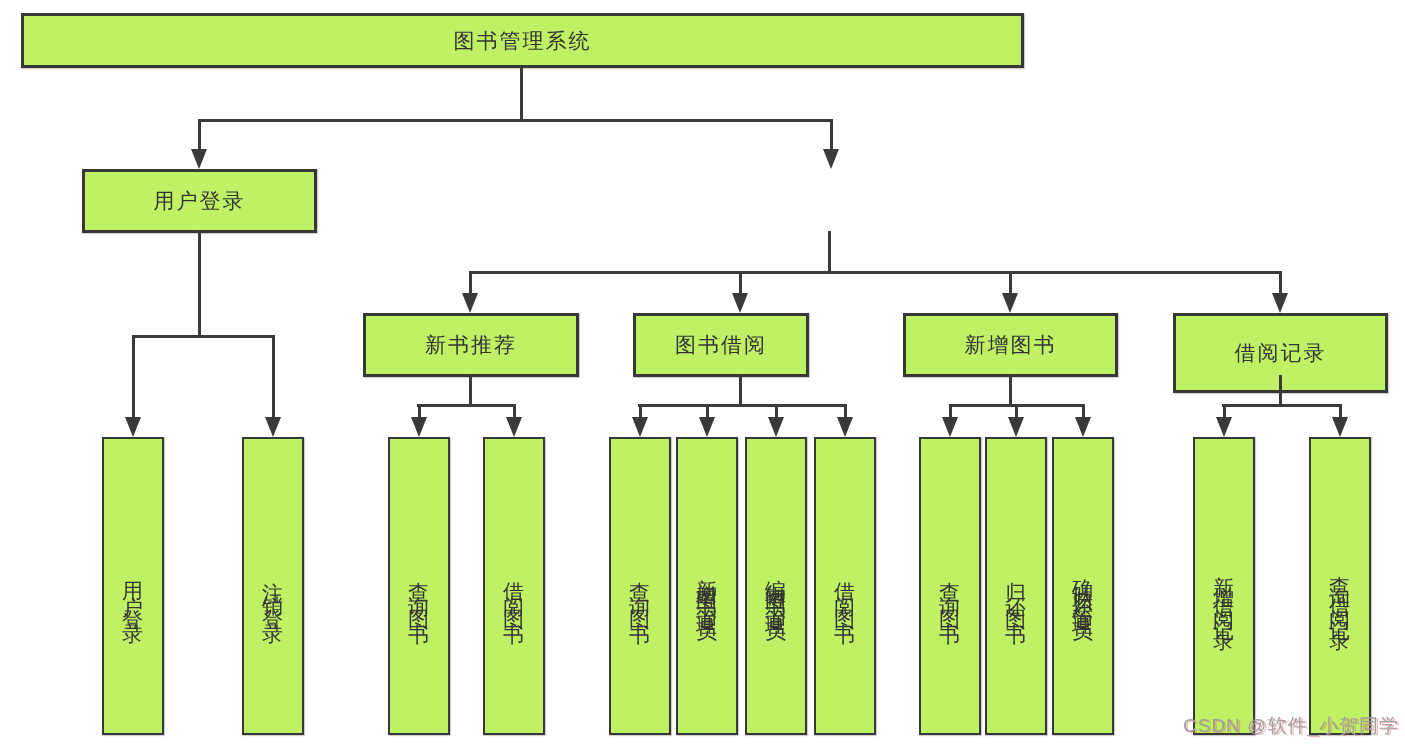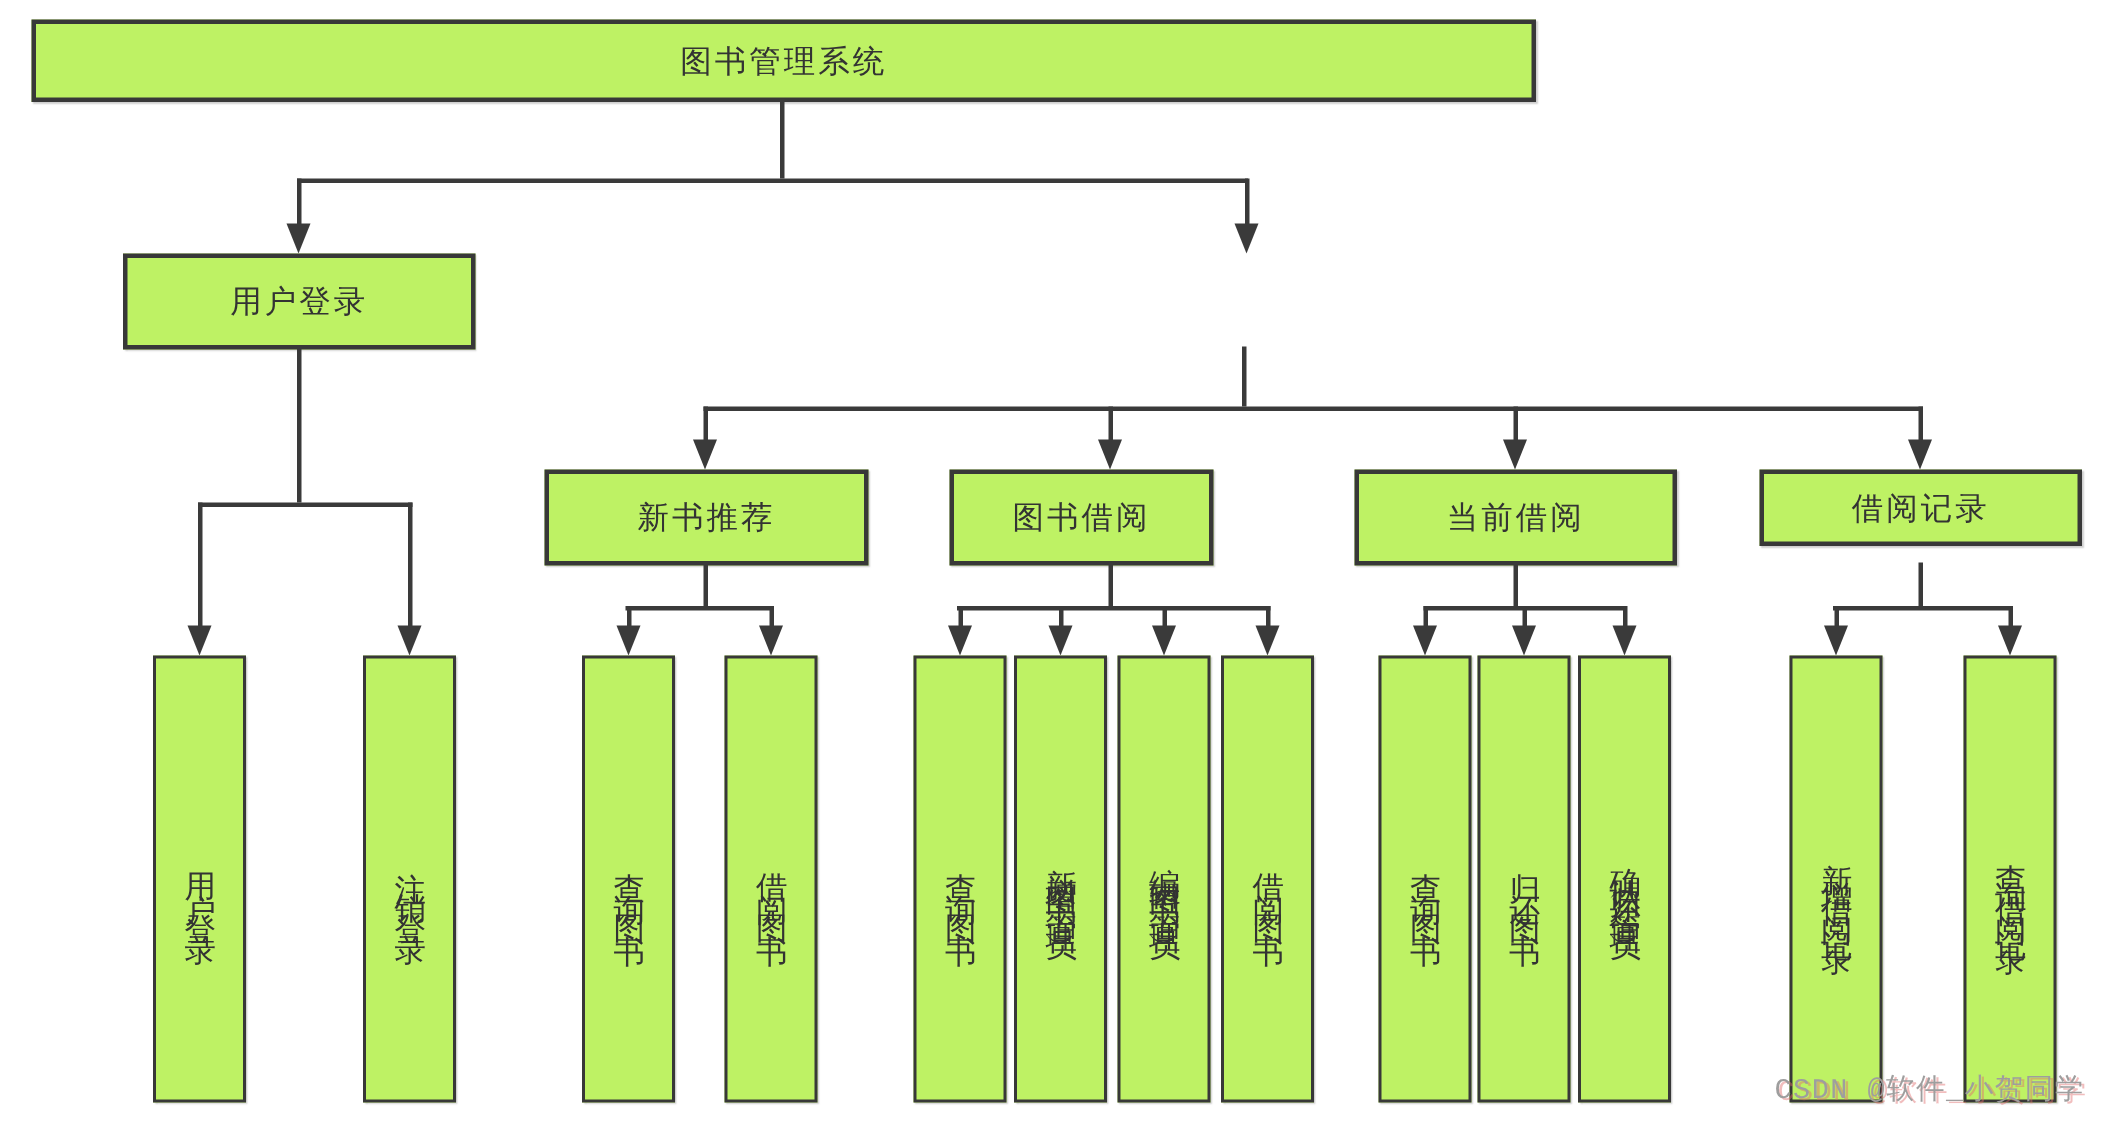--- a/index.html
+++ b/index.html
@@ -26,21 +26,20 @@
   .hl { position:absolute; height:3px; background:#3a3a3a; }
   .ah {
     position:absolute; width:0; height:0;
     border-left:8px solid transparent; border-right:8px solid transparent;
     border-top:20px solid #3a3a3a;
   }
   .wm {
     position:absolute; left:1183px; top:713px;
     color:#9e9e9e; font-size:19px; letter-spacing:1px; white-space:nowrap;
     text-shadow:2px 1px 0 rgba(224,108,108,0.45);
-    font-family:Liberation Mono, monospace;
   }
 </style>
 </head>
 <body>
 
 <div class="canvas">
 
   <div class="node" style="left:21px;top:13px;width:1003px;height:55px">
     <span>图书管理系统</span>
   </div>
@@ -74,23 +73,23 @@
   <div class="vl" style="left:1279px;top:271px;height:24px"></div>
   <div class="ah" style="left:1272px;top:293px"></div>
 
   <div class="node" style="left:363px;top:313px;width:216px;height:64px">
     <span>新书推荐</span>
   </div>
   <div class="node" style="left:633px;top:313px;width:176px;height:64px">
     <span>图书借阅</span>
   </div>
   <div class="node" style="left:903px;top:313px;width:215px;height:64px">
-    <span>当前借阅</span>
+    <span>新增图书</span>
   </div>
-  <div class="node" style="left:1173px;top:313px;width:215px;height:51px">
+  <div class="node" style="left:1173px;top:313px;width:215px;height:80px">
     <span>借阅记录</span>
   </div>
 
   <div class="vl" style="left:469px;top:375px;height:29px"></div>
   <div class="hl" style="left:417px;top:404px;width:99px"></div>
   <div class="vl" style="left:418px;top:404px;height:15px"></div>
   <div class="ah" style="left:411px;top:417px"></div>
   <div class="vl" style="left:513px;top:404px;height:15px"></div>
   <div class="ah" style="left:506px;top:417px"></div>
 

